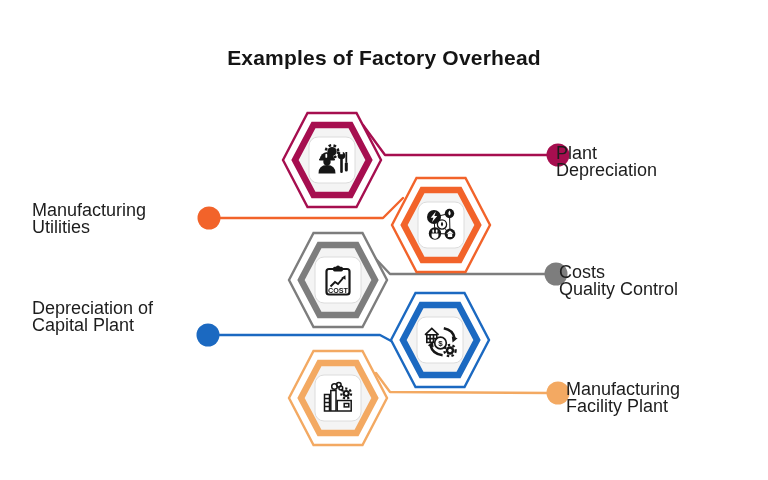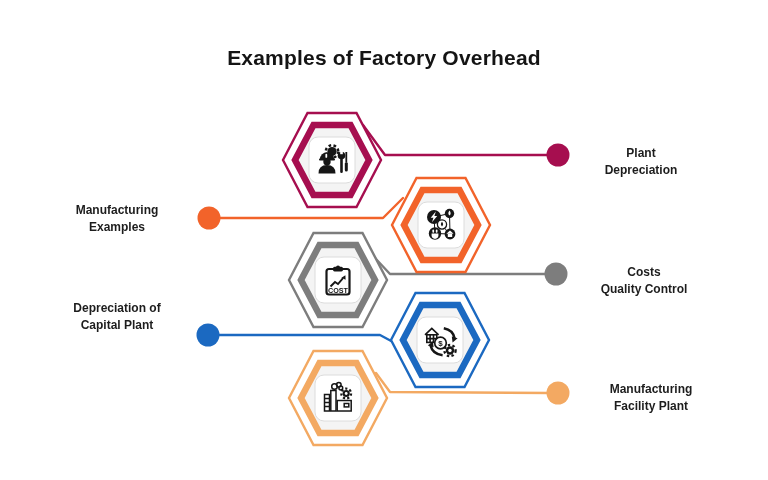--- a/index.html
+++ b/index.html
@@ -6,22 +6,22 @@
   .stage{
     position:relative;width:768px;height:480px;background:#ffffff;overflow:hidden;
     font-family:"Liberation Sans","DejaVu Sans",sans-serif;
   }
   .title{
     position:absolute;left:0;right:0;top:46px;text-align:center;
     font-size:21px;font-weight:700;color:#141414;letter-spacing:.2px;
   }
   .diagram-svg{position:absolute;left:0;top:0;}
   .node-label{
-    position:absolute;width:170px;text-align:center;
-    font-size:12px;font-weight:700;color:#1d1d1d;line-height:17px;
+    position:absolute;width:170px;text-align:left;
+    font-size:18px;font-weight:400;color:#1d1d1d;line-height:17px;
   }
   .node-label span{display:block;}
   .lbl-1{left:556px;top:145px;}
   .lbl-2{left:32px;top:202px;}
   .lbl-3{left:559px;top:264px;}
   .lbl-4{left:32px;top:300px;}
   .lbl-5{left:566px;top:381px;}
 </style>
 </head>
 <body>
@@ -157,21 +157,21 @@
       </g>
     </g>
   </svg>
 
   <div class="node-label lbl-1">
     <span>Plant</span>
     <span>Depreciation</span>
   </div>
   <div class="node-label lbl-2">
     <span>Manufacturing</span>
-    <span>Examples</span>
+    <span>Utilities</span>
   </div>
   <div class="node-label lbl-3">
     <span>Costs</span>
     <span>Quality Control</span>
   </div>
   <div class="node-label lbl-4">
     <span>Depreciation of</span>
     <span>Capital Plant</span>
   </div>
   <div class="node-label lbl-5">

